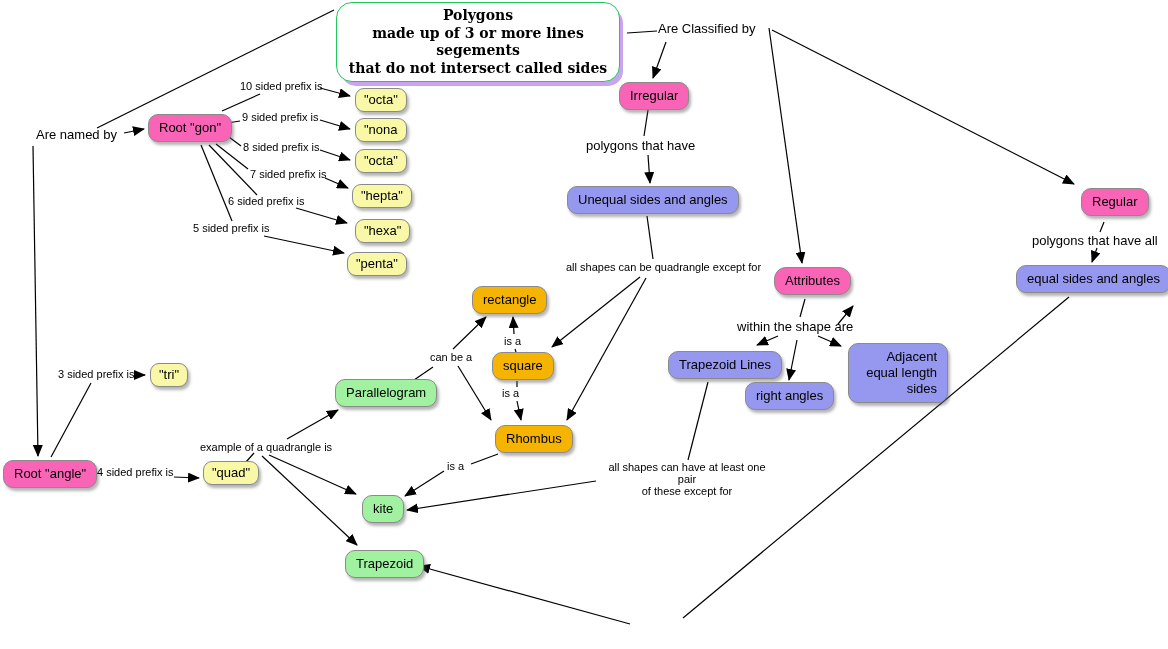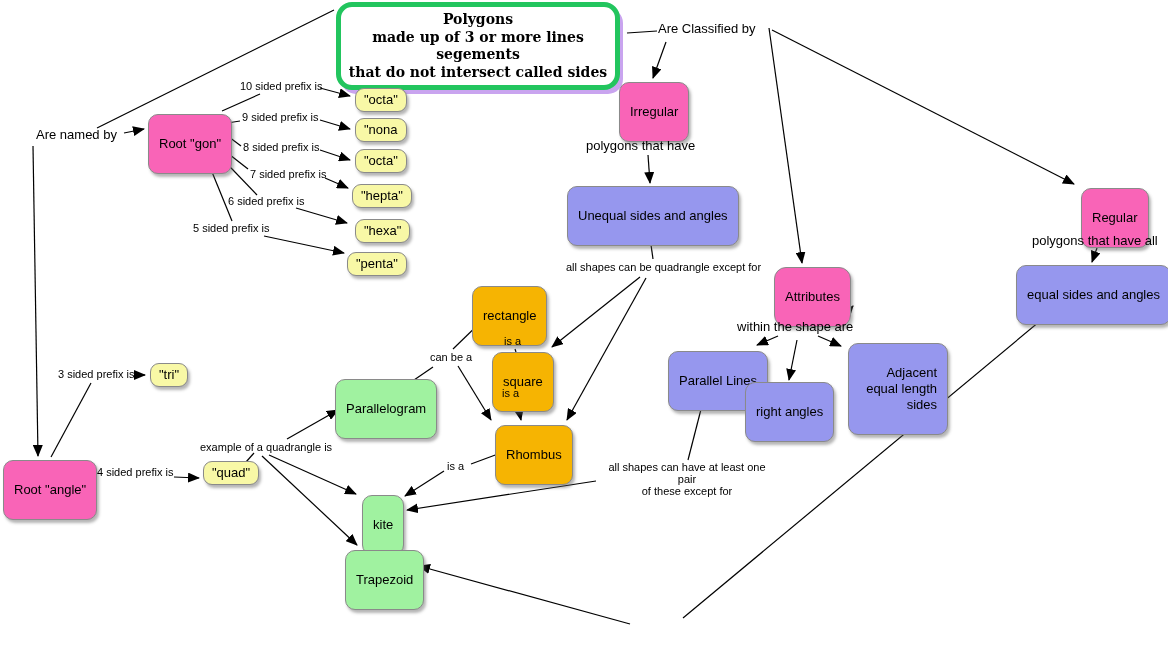--- a/index.html
+++ b/index.html
@@ -5,32 +5,32 @@
   html,body{margin:0;padding:0;background:#ffffff;}
   #canvas{
     position:relative;width:1168px;height:649px;overflow:hidden;
     font-family:"Liberation Sans",sans-serif;color:#000;background:#fff;
   }
   #edges{position:absolute;left:0;top:0;width:1168px;height:649px;}
   #edges line{stroke:var(--line,#000);stroke-width:1.2;}
   .node{
     position:absolute;box-sizing:border-box;
     border:1px solid #8a8a8a;border-radius:10px;
-    padding:21px 10px;font-size:13px;line-height:16px;text-align:center;
+    padding:5px 10px;font-size:13px;line-height:16px;text-align:center;
     white-space:nowrap;box-shadow:2px 3px 3px rgba(90,90,90,.45);
   }
   .node.wrap{white-space:normal;}
   .pink{background:var(--pink,#f964b7);}
   .yellow{background:var(--yellow,#f8f8a6);padding:3px 8px;border-radius:9px;}
   .purple{background:var(--purple,#9697ee);text-align:right;}
   .orange{background:var(--orange,#f6b402);}
   .green{background:var(--green,#a0f2a0);}
   .title-box{
     position:absolute;left:336px;top:2px;width:284px;box-sizing:border-box;
-    background:#fff;border:5px solid #22c55e;border-radius:16px;
+    background:#fff;border:1px solid #22c55e;border-radius:16px;
     padding:4px 2px;text-align:center;
     font-family:"DejaVu Serif",serif;font-weight:bold;font-size:14px;line-height:17.5px;
     box-shadow:4px 5px 0 -1px var(--title_shadow,#c9a4ef);
   }
   .lbl{position:absolute;font-size:13px;line-height:15px;white-space:nowrap;}
   .lbl.sm{font-size:11px;line-height:12px;}
   .lbl.ctr{text-align:center;white-space:normal;}
 </style>
 </head>
 <body>
@@ -114,21 +114,21 @@
   <div class="node yellow" style="left:355px;top:88px;">"octa"</div>
   <div class="node yellow" style="left:355px;top:118px;">"nona</div>
   <div class="node yellow" style="left:355px;top:149px;">"octa"</div>
   <div class="node yellow" style="left:352px;top:184px;">"hepta"</div>
   <div class="node yellow" style="left:355px;top:219px;">"hexa"</div>
   <div class="node yellow" style="left:347px;top:252px;">"penta"</div>
   <div class="node yellow" style="left:150px;top:363px;">"tri"</div>
   <div class="node yellow" style="left:203px;top:461px;">"quad"</div>
 
   <div class="node purple" style="left:567px;top:186px;">Unequal sides and angles</div>
-  <div class="node purple" style="left:668px;top:351px;">Parallel Lines</div>
+  <div class="node purple" style="left:668px;top:351px;">Trapezoid Lines</div>
   <div class="node purple" style="left:745px;top:382px;">right angles</div>
   <div class="node purple wrap" style="left:848px;top:343px;width:100px;">Adjacent equal length sides</div>
   <div class="node purple" style="left:1016px;top:265px;">equal sides and angles</div>
 
   <div class="node orange" style="left:472px;top:286px;">rectangle</div>
   <div class="node orange" style="left:492px;top:352px;">square</div>
   <div class="node orange" style="left:495px;top:425px;">Rhombus</div>
 
   <div class="node green" style="left:335px;top:379px;">Parallelogram</div>
   <div class="node green" style="left:362px;top:495px;">kite</div>

